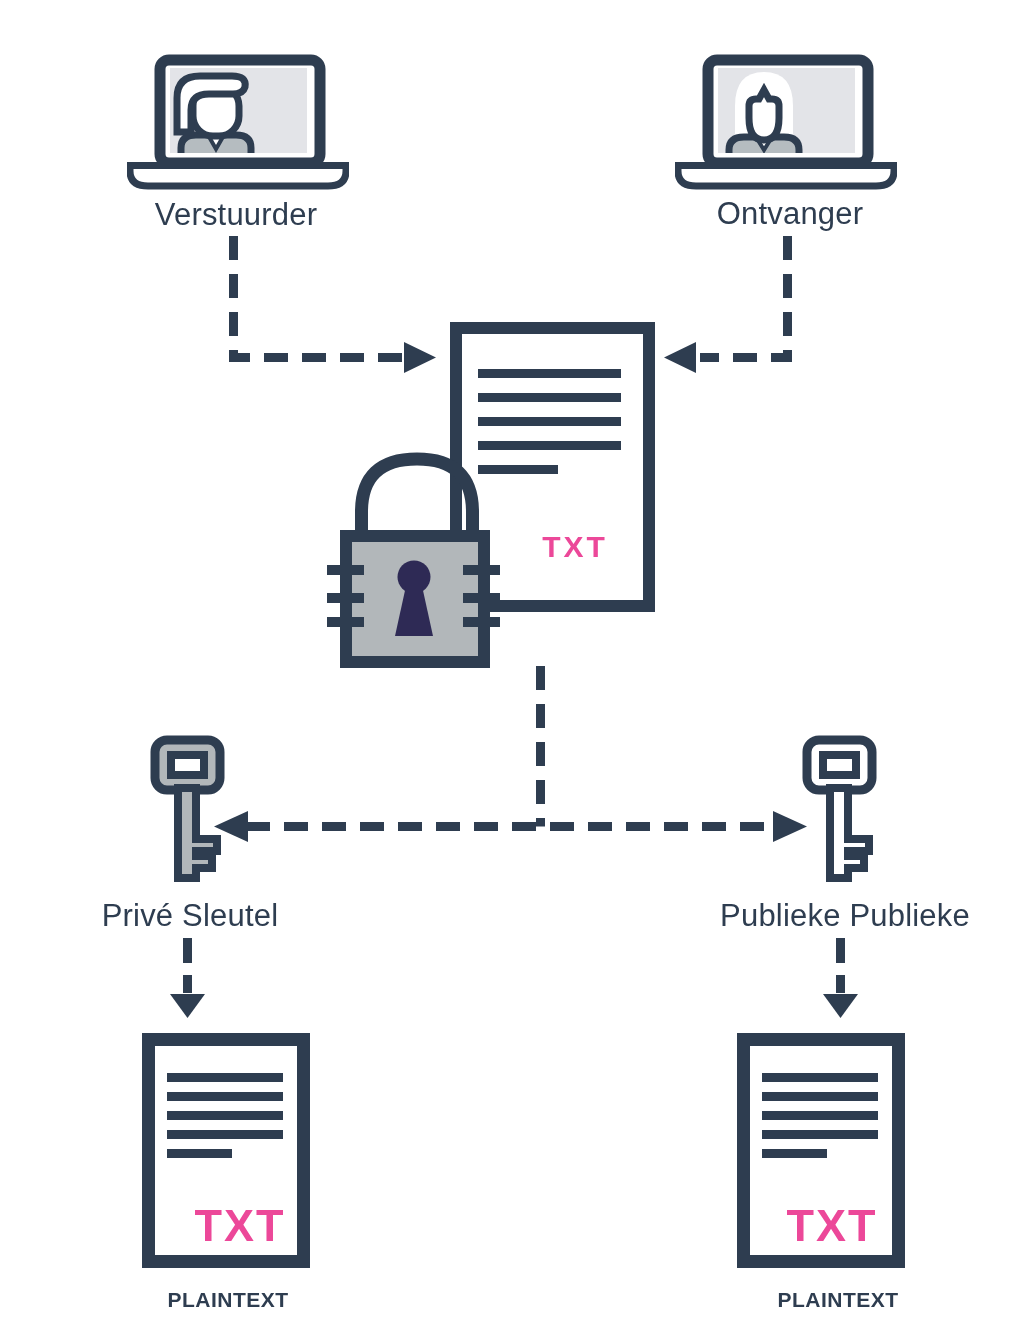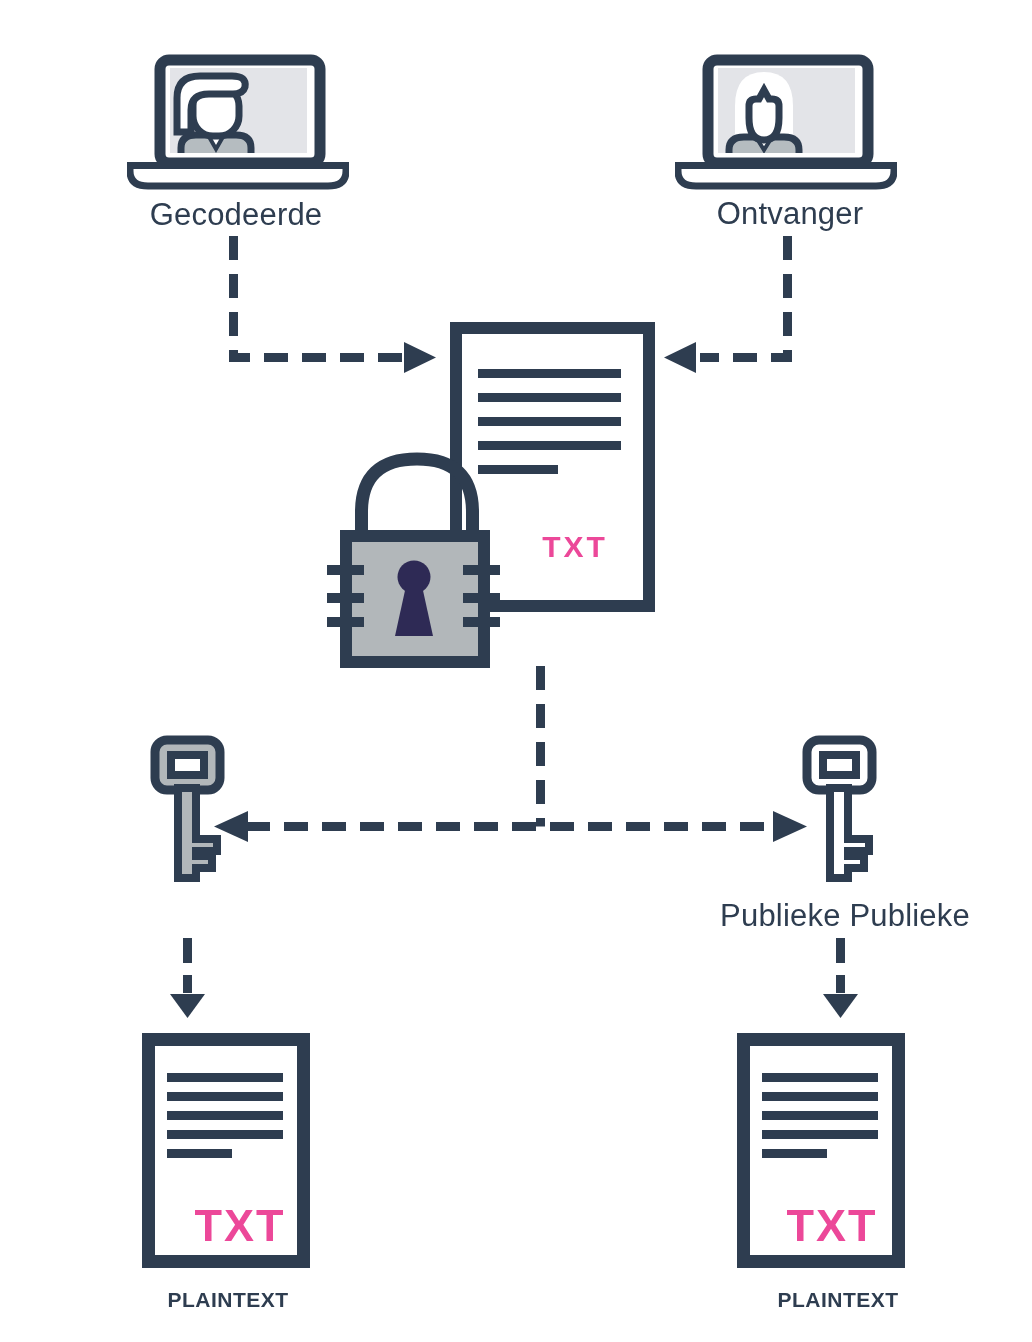--- a/index.html
+++ b/index.html
@@ -141,22 +141,23 @@
     <rect x="6.5" y="6.5" width="155" height="222" fill="#fff" stroke="#2e3d50" stroke-width="13"></rect>
     <g class="ink">
       <rect x="25" y="40" width="116" height="9"></rect>
       <rect x="25" y="59" width="116" height="9"></rect>
       <rect x="25" y="78" width="116" height="9"></rect>
       <rect x="25" y="97" width="116" height="9"></rect>
       <rect x="25" y="116" width="65" height="9"></rect>
     </g>
   </svg>
 
-  <div class="lbl" style="left:236px;top:197px">Gecodeerde</div>
+  <div class="lbl" style="left:236px;top:197px">Verstuurder</div>
   <div class="lbl" style="left:790px;top:196px">Ontvanger</div>
+  <div class="lbl" style="left:190px;top:898px">Privé Sleutel</div>
   <div class="lbl" style="left:845px;top:898px">Publieke Publieke</div>
 
   <div class="txt-badge small" style="left:575px;top:530px">TXT</div>
   <div class="txt-badge big" style="left:240px;top:1200px">TXT</div>
   <div class="txt-badge big" style="left:832px;top:1200px">TXT</div>
 
   <div class="caption" style="left:228px;top:1288px">PLAINTEXT</div>
   <div class="caption" style="left:838px;top:1288px">PLAINTEXT</div>
 
 </div>

